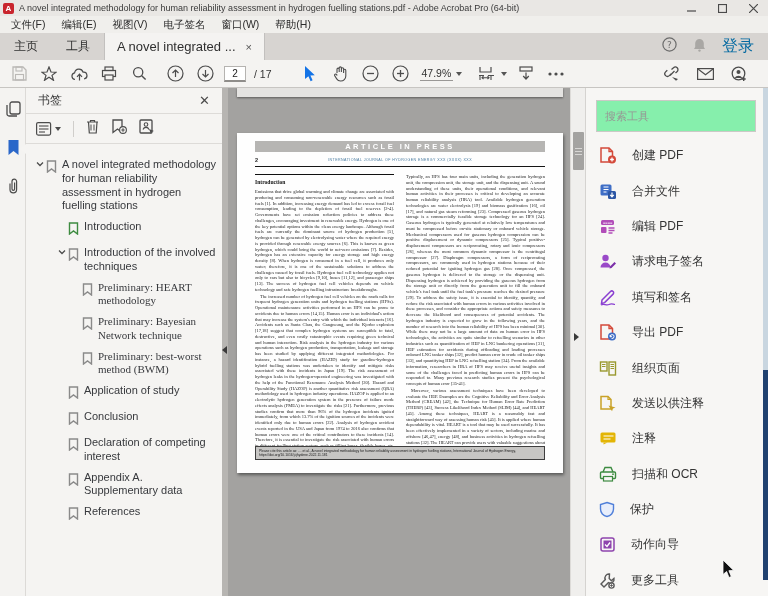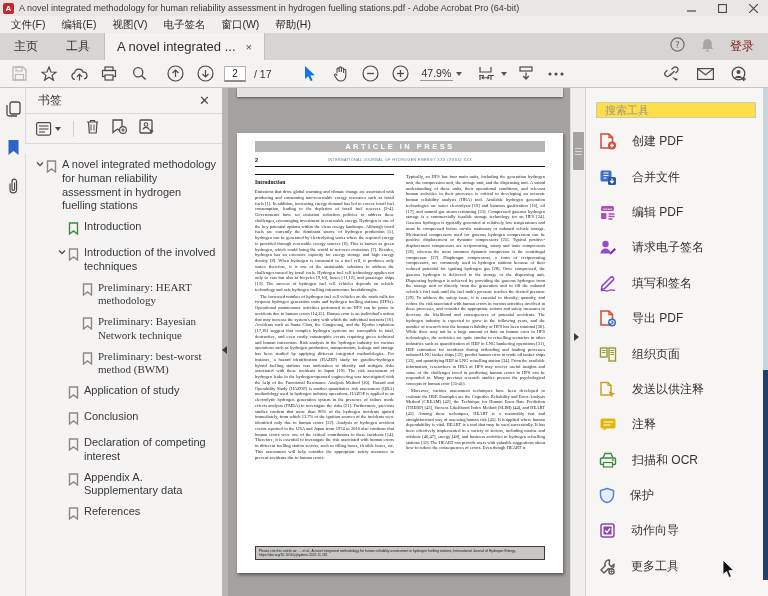--- a/index.html
+++ b/index.html
@@ -16,21 +16,21 @@
   #menubar { position:absolute; left:0; top:16px; width:768px; height:17px; background:#f0efec; display:flex; align-items:center; padding-left:4px; gap:2px; }
   #menubar .mi { font-size:10.5px; color:#2b2b2b; padding:1px 7px; }
 
   
   #tabbar { position:absolute; left:0; top:33px; width:768px; height:27px; background:#d7d4d1; display:flex; align-items:stretch; }
   .tab-plain { font-size:12px; color:#2f2f2f; display:flex; align-items:center; padding:0 14px; }
   #doc-tab { background:#f4f3f1; border-left:1px solid #c2c0be; border-right:1px solid #c2c0be; display:flex; align-items:center; gap:10px; padding:0 12px; max-width:175px; }
   #doc-tab .t { font-size:13px; color:#2f2f2f; white-space:nowrap; overflow:hidden; }
   #doc-tab .x { font-size:11px; color:#555; }
   #tab-right { margin-left:auto; display:flex; align-items:center; gap:16px; padding-right:14px; }
-  #signin { font-size:12px; color:#7f1d1d; }
+  #signin { font-size:16px; color:#0369a1; }
 
   
   #toolbar { position:absolute; left:0; top:60px; width:768px; height:28px; background:#f4f3f1; border-bottom:1px solid #c7c5c2; display:flex; align-items:center; padding:0 8px; }
   .tb { display:flex; align-items:center; justify-content:center; width:22px; height:22px; }
   .tb svg { display:block; }
   .gap8 { width:8px; } .gap14 { width:14px; }
   #pagebox { width:22px; height:16px; background:#fff; border:1px solid #b5b3b0; border-bottom:2px solid #8f8d8a; font-size:10px; color:#222; text-align:center; line-height:14px; }
   .tb-txt { font-size:10.5px; color:#333; }
   #zoomtxt { border-bottom:1px solid #9a9896; padding:0 2px 1px 2px; }
   .caret { width:0; height:0; border-left:3.5px solid transparent; border-right:3.5px solid transparent; border-top:4px solid #555; margin-left:3px; }
@@ -59,21 +59,21 @@
   .bm .lbl { font-size:11px; line-height:1.25; color:#37393d; }
   .l0 { padding-left:8px; } .l1 { padding-left:30px; } .l2 { padding-left:44px;font-family:Liberation Serif, serif; }
 
   
   #split1 { width:6px; background:#b7b5b2; position:relative; }
   #split1 .handle { position:absolute; left:0px; top:258px; width:0; height:0; border-top:4px solid transparent; border-bottom:4px solid transparent; border-right:5px solid #3a3a3a; }
 
   
   #docarea { flex:1; background:#a3a2a0; position:relative; overflow:hidden; }
   #page1bottom { position:absolute; left:9px; top:0; width:326px; height:9px; background:#e4e3e1; box-shadow:0 1px 2px rgba(0,0,0,.45); }
-  #page { position:absolute; left:9px; top:45px; width:326px; height:440px; background:#fefefe; box-shadow:1px 2px 3px rgba(0,0,0,.45); padding:8px 18px 0 18px; }
+  #page { position:absolute; left:9px; top:45px; width:326px; height:340px; background:#fefefe; box-shadow:1px 2px 3px rgba(0,0,0,.45); padding:8px 18px 0 18px; }
   #banner { height:11px; background:#b6b5b3; color:#fff; font-weight:bold; font-size:7.5px; letter-spacing:2.5px; text-align:center; line-height:11px; }
   #jrow { display:flex; align-items:center; margin-top:4px; height:7px; }
   #jrow .pn { font-size:5.5px; font-weight:bold; color:#222; width:12px; }
   #jrow .jl { flex:1; text-align:center; font-size:3.6px; letter-spacing:.45px; color:#44789e; text-transform:uppercase; }
   #toprule { border-top:1.4px solid #151515; margin-top:3px; }
   #cols { display:flex; gap:12px; margin-top:7px; height:372px; overflow:hidden; font-family:"Liberation Serif",serif; }
   .col { width:139px; }
   .headrule { border-top:1.2px solid #111; margin-bottom:4px; }
   .h1 { font-size:5.6px; font-weight:bold; color:#111; margin-bottom:4px; }
   .col p { font-size:4.5px; line-height:1.28; text-align:justify; color:#1c1c1c; }
@@ -82,21 +82,21 @@
   #citebox .c { font-size:3.4px; line-height:1.3; color:#1a1a1a; }
 
   
   #dscroll { position:absolute; right:0; top:0; width:15px; height:100%; background:#f0efed; border-left:1px solid #dddbd8; }
   #dthumb { position:absolute; left:2px; top:44px; width:11px; height:38px; background:#a4a3a1; border-radius:1px; display:flex; flex-direction:column; justify-content:center; gap:2px; align-items:center; }
   #dthumb i { display:block; width:7px; height:1px; background:#d8d7d5; }
   #dscroll .handle { position:absolute; left:3px; top:245px; width:0; height:0; border-top:4px solid transparent; border-bottom:4px solid transparent; border-left:5px solid #3a3a3a; }
 
   
   #rpanel { width:183px; background:#f7f6f4; border-left:1px solid #d5d3d0; position:relative; padding:12px 10px 0 10px; }
-  #searchbox { width:160px; height:16px; border:1px solid #cbc9c6; background:#fde047; font-size:11px; padding:0 8px; color:#333; }
+  #searchbox { width:160px; height:32px; border:1px solid #cbc9c6; background:#86efac; font-size:11px; padding:0 8px; color:#333; }
   #searchbox::placeholder { color:#979594; }
   .tool { display:flex; align-items:center; gap:15px; height:35.4px; padding-left:3px; }
   .tool .tl { font-size:12px; color:#343434; white-space:nowrap; }
   .tool svg { flex:none; }
 
   
   #edge-top { position:absolute; right:0; top:88px; width:5px; height:282px; background:#c9d6e0; }
   #edge-bottom { position:absolute; right:0; top:370px; width:5px; height:210px; background:#20416f; }
 
   

